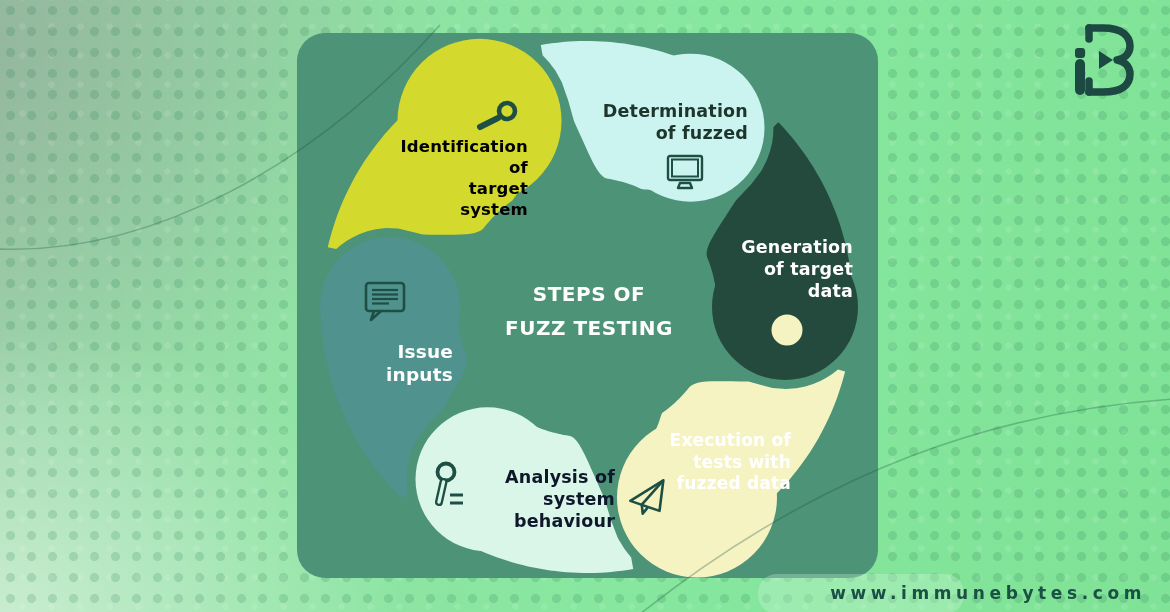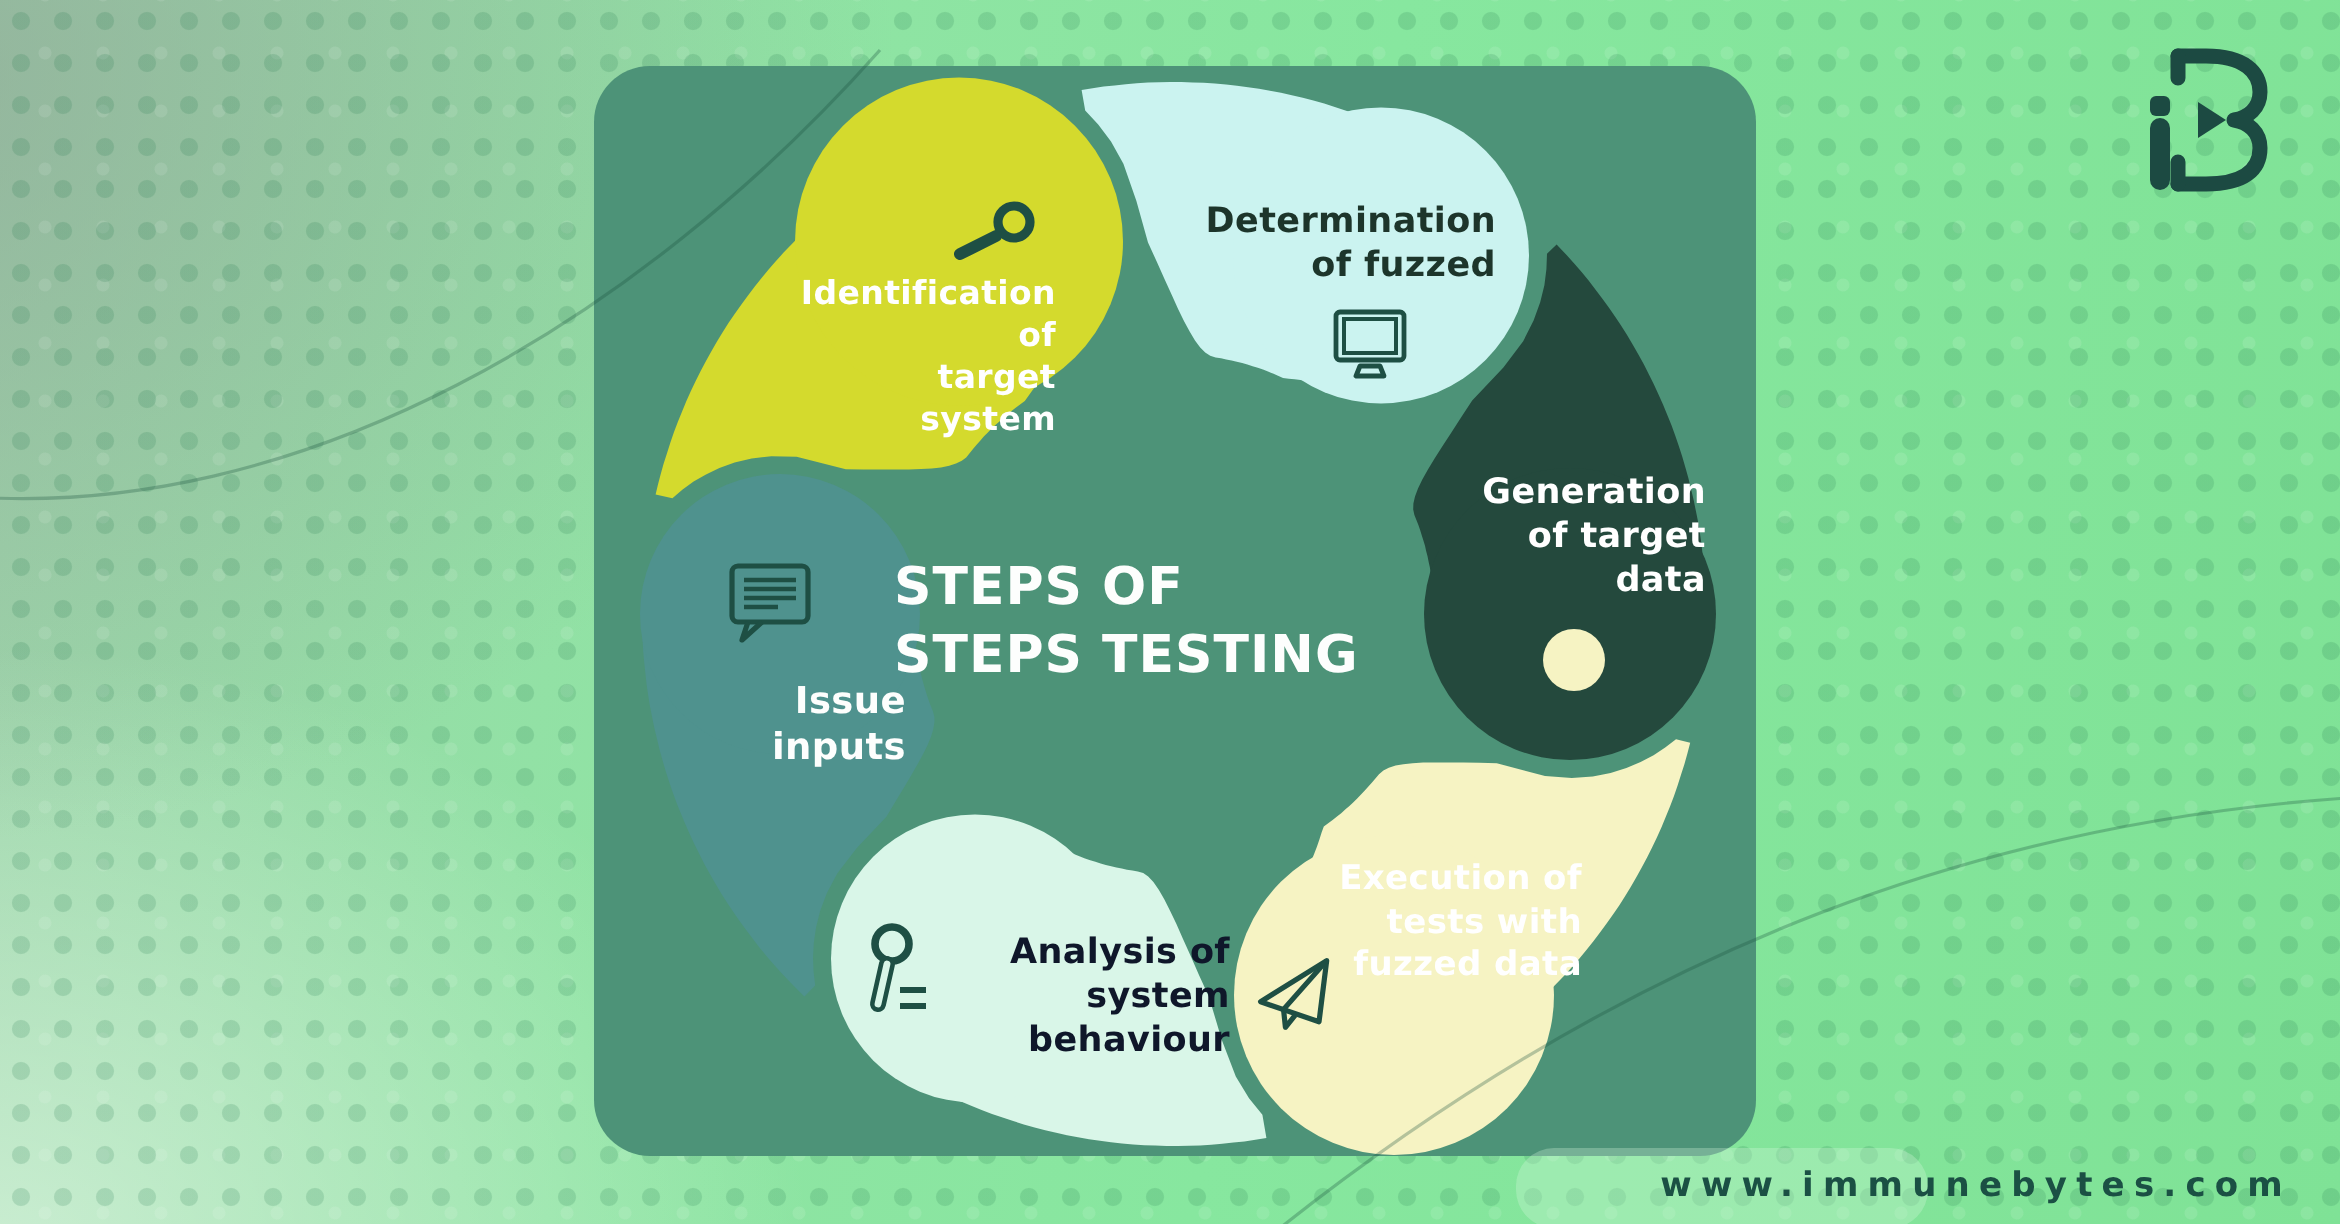--- a/index.html
+++ b/index.html
@@ -13,22 +13,22 @@
     background-image:radial-gradient(circle, rgba(35,120,78,.18) 0 4.2px, transparent 4.8px),
                      radial-gradient(circle, rgba(255,255,255,.10) 0 3px, transparent 3.5px);
     background-size:21px 21px, 29px 29px;
     background-position:0 0, 8px 12px;}
   .swoosh{position:absolute;inset:0;pointer-events:none;z-index:6;}
   .url-tab{position:absolute;left:758px;top:574px;width:206px;height:40px;border-radius:19px;
     background:rgba(215,248,222,.30);z-index:5;}
   .card{position:absolute;left:297px;top:33px;width:581px;height:545px;border-radius:28px;
     background:#4D9378;z-index:4;}
   #ring{position:absolute;left:0;top:0;}
-  .title{position:absolute;left:150px;top:244px;width:284px;color:#FDFEFD;
-    font-weight:800;font-size:26px;line-height:34px;letter-spacing:.5px;z-index:8;}
+  .title{position:absolute;left:150px;top:244px;width:284px;text-align:center;color:#FDFEFD;
+    font-weight:800;font-size:20px;line-height:34px;letter-spacing:.5px;z-index:8;}
   .lbl{position:absolute;transform:translate(-50%,-50%);text-align:right;font-weight:700;
     line-height:1.27;letter-spacing:.2px;z-index:8;}
   .icon{position:absolute;z-index:8;}
   .logo{position:absolute;left:1073px;top:20px;z-index:7;}
   .site-url{position:absolute;right:24px;top:583px;font-size:17px;font-weight:700;
     letter-spacing:4.6px;color:#1B5044;z-index:9;}
 </style>
 </head>
 <body>
 
@@ -49,24 +49,24 @@
         <circle cx="393.5" cy="94.7" r="74" fill="#CBF3F0"></circle>
         <circle cx="488.0" cy="274.0" r="73" fill="#24493D"></circle>
         <circle cx="400.0" cy="464.5" r="80" fill="#F6F3C3"></circle>
         <circle cx="190.5" cy="446.3" r="72" fill="#D9F6E8"></circle>
         <circle cx="93.0" cy="274.0" r="70" fill="#4F928E"></circle>
         <circle cx="490.0" cy="297.0" r="15.5" fill="#F6F3C3"></circle>
       </svg>
 
     <div class="title">
       <div>STEPS OF</div>
-      <div>STEPS TESTING</div>
+      <div>FUZZ TESTING</div>
     </div>
 
-    <div class="lbl" id="lbl-0" style="left: 141px; top: 146px; width: 180px; font-size: 16.5px; color: #ffffff;"><span>Identification</span><br><span>of</span><br><span>target</span><br><span>system</span></div>
+    <div class="lbl" id="lbl-0" style="left: 141px; top: 146px; width: 180px; font-size: 16.5px; color: #000000;"><span>Identification</span><br><span>of</span><br><span>target</span><br><span>system</span></div>
     <div class="lbl" id="lbl-1" style="left: 351px; top: 89px; width: 200px; font-size: 17.5px; color: rgb(29, 53, 43);"><span>Determination</span><br><span>of fuzzed</span></div>
     <div class="lbl" id="lbl-2" style="left: 481px; top: 236px; width: 150px; font-size: 17.5px; color: #ffffff;"><span>Generation</span><br><span>of target</span><br><span>data</span></div>
     <div class="lbl" id="lbl-3" style="left: 409px; top: 429px; width: 170px; font-size: 17px; color: #ffffff;"><span>Execution of</span><br><span>tests with</span><br><span>fuzzed data</span></div>
     <div class="lbl" id="lbl-4" style="left: 233px; top: 466px; width: 170px; font-size: 17.5px; color: #0f172a;"><span>Analysis of</span><br><span>system</span><br><span>behaviour</span></div>
     <div class="lbl" id="lbl-5" style="left: 91px; top: 330px; width: 130px; font-size: 18.5px; color: rgb(253, 254, 253);"><span>Issue</span><br><span>inputs</span></div>
 
     <svg class="icon" style="left:174px;top:66px" width="52" height="40" viewBox="0 0 52 40">
       <circle cx="36" cy="12" r="8" fill="none" stroke="#1E4F44" stroke-width="4.6"></circle>
       <line x1="9" y1="28" x2="27" y2="19" stroke="#1E4F44" stroke-width="6" stroke-linecap="round"></line>
     </svg>

